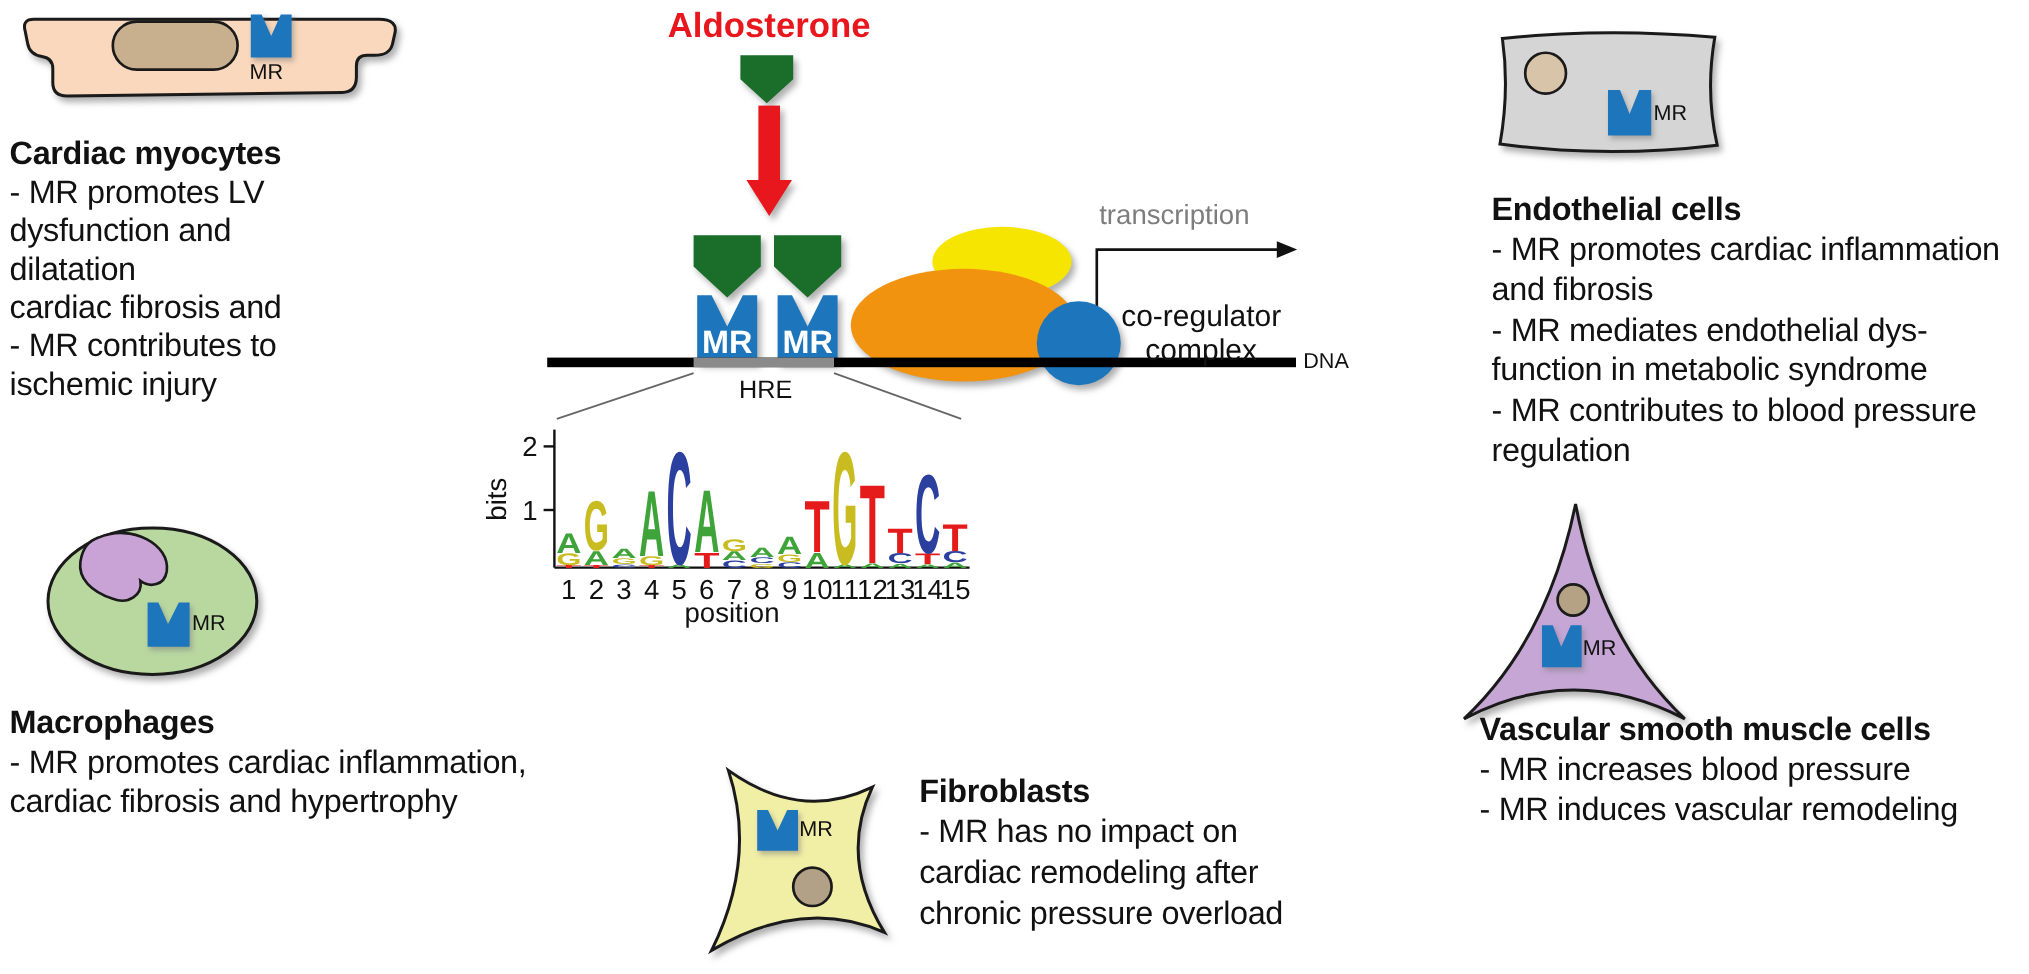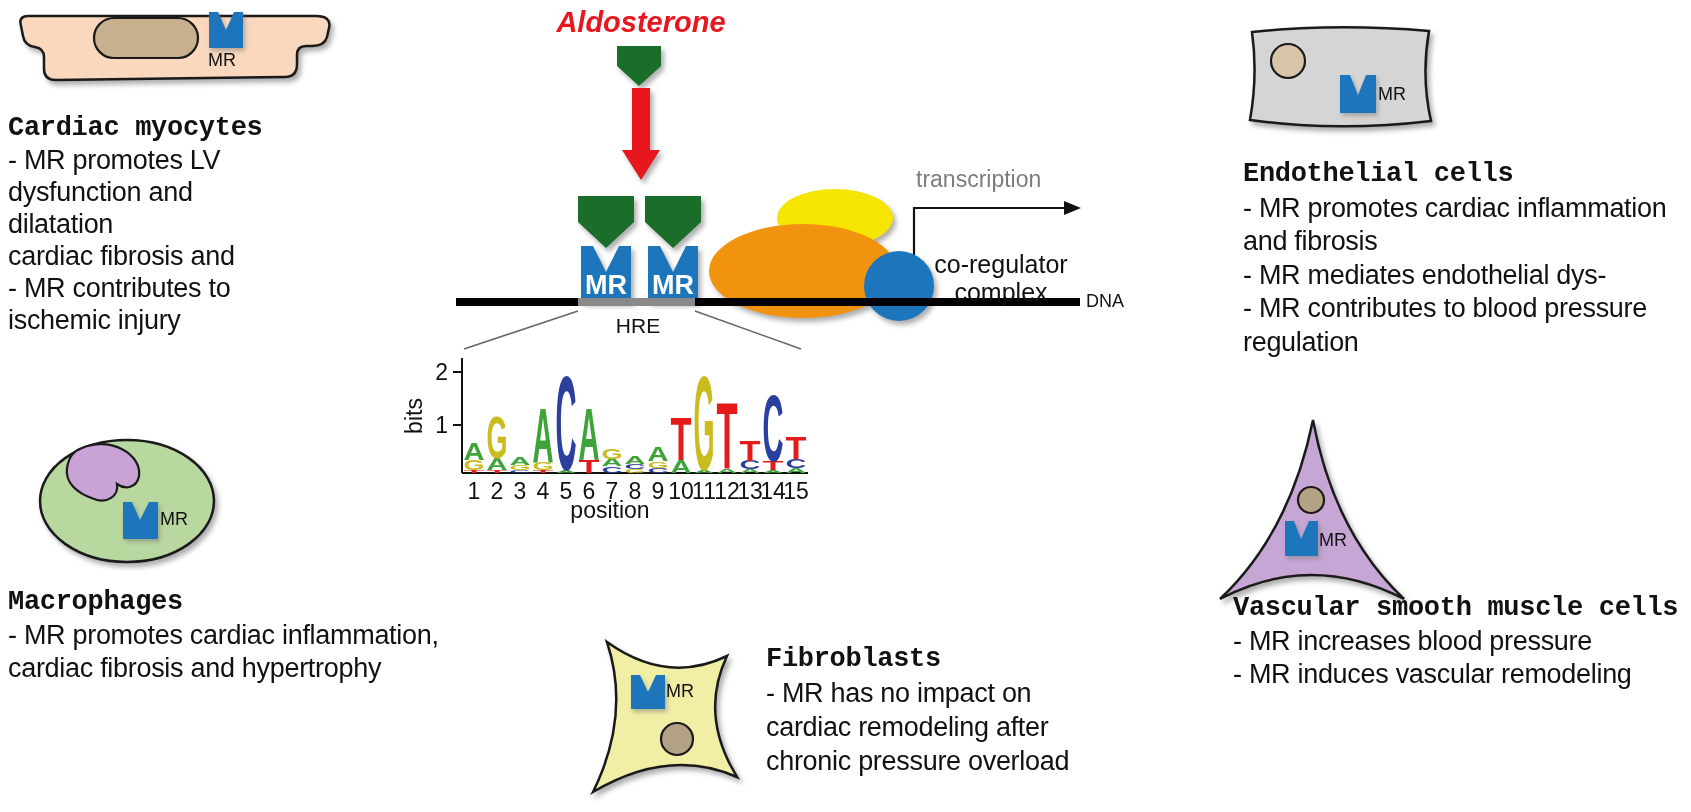--- a/index.html
+++ b/index.html
@@ -3,24 +3,24 @@
 <meta charset="utf-8">
 <style>
   html,body{margin:0;padding:0;background:#fff;}
   body{width:1691px;height:812px;position:relative;overflow:hidden;
        font-family:"Liberation Sans",sans-serif;color:#111;}
   .abs{position:absolute;}
   .shadow{filter:drop-shadow(3px 4px 2.5px rgba(110,110,110,0.55));}
   .shadow-sm{filter:drop-shadow(2px 3px 2px rgba(120,120,120,0.5));}
   .text-block{font-size:27px;line-height:33px;letter-spacing:-0.3px;}
   .text-block div{white-space:nowrap;}
-  .tb-title{font-weight:bold;font-family:Liberation Mono, monospace;}
+  .tb-title{font-weight:bold;}
   .mr-label{font-size:18px;color:#111;}
   .aldo-title{left:491px;top:6px;width:300px;text-align:center;
-              font-size:29px;font-weight:bold;color:#e8161d;font-style:italic;}
+              font-size:29px;font-weight:bold;color:#e8161d;}
   .transcription-label{left:916px;top:166px;width:170px;
                        font-size:23px;color:#7d7d7d;}
   .coreg-label{left:912px;top:235px;width:178px;text-align:center;
                font-size:25px;line-height:28px;color:#111;margin-top:15px;}
   .dna-label{left:1086px;top:291px;font-size:18px;color:#111;}
   .hre-label{left:598px;top:314px;width:80px;text-align:center;font-size:21px;color:#111;}
   svg{overflow:visible;}
   svg text{font-family:"Liberation Sans",sans-serif;}
   .mr-dimer-text{font-size:27px;font-weight:bold;fill:#fff;text-anchor:middle;}
   .logo-axis{stroke:#111;stroke-width:2;fill:none;}
@@ -200,20 +200,21 @@
     <circle cx="50" cy="39" r="17" stroke="#1a1a1a" stroke-width="2.2" fill="#d8c5a9"></circle>
     <polygon points="102,53 112,53 120,73 128,53 138,53 138,91 102,91" class="shadow-sm" fill="#1d76bc"></polygon>
   </svg>
   <span class="abs mr-label" style="left:1378px;top:84px">MR</span>
 
   <div class="abs text-block" style="left:1243px;top:158px;line-height:33.5px">
     <div class="tb-title">Endothelial cells</div>
     <div>- MR promotes cardiac inflammation</div>
     <div>and fibrosis</div>
     <div>- MR mediates endothelial dys-</div>
+    <div>function in metabolic syndrome</div>
     <div>- MR contributes to blood pressure</div>
     <div>regulation</div>
   </div>
 
   <svg class="abs shadow" style="left:1210px;top:413px" width="204" height="194">
     <path d="M 103,7 Q 124,120 194,186 Q 101,138 10,186 Q 80,120 103,7 Z" stroke="#1a1a1a" stroke-width="2.5" fill="#c5a6d5"></path>
     <circle cx="101" cy="87" r="13" stroke="#1a1a1a" stroke-width="2.2" fill="#b5a184"></circle>
     <polygon points="75,108 84,108 91,126 99,108 108,108 108,143 75,143" class="shadow-sm" fill="#1d76bc"></polygon>
   </svg>
   <span class="abs mr-label" style="left:1319px;top:530px">MR</span>

